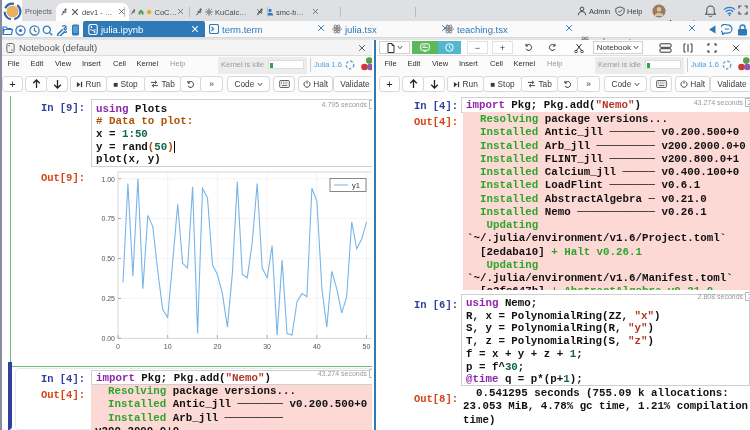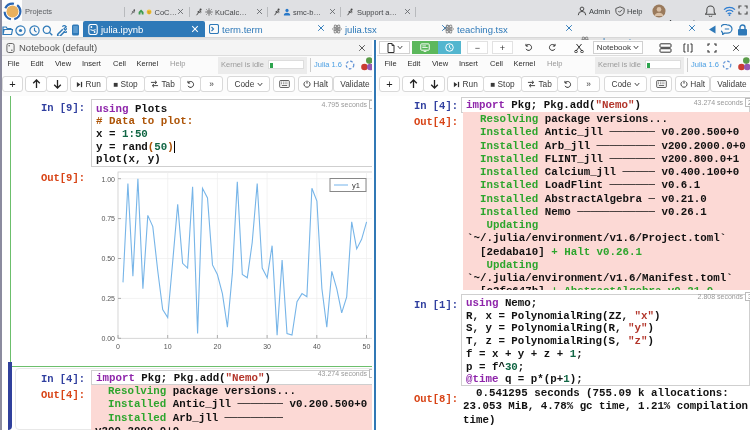--- a/index.html
+++ b/index.html
@@ -45,20 +45,33 @@
 <body>
 
 <div id="bbar" class="abs">
   <div class="abs" style="left:0;top:0;width:22px;height:21px;background:#fdfdfd;"></div>
   <svg class="abs" style="left:3px;top:2px" width="19" height="19" viewBox="0 0 19 19">
     <circle cx="9.5" cy="9.5" r="7.9" fill="none" stroke="#2b66b2" stroke-width="2.2" stroke-dasharray="10.5 3.5"></circle>
     <circle cx="9.5" cy="9.5" r="6" fill="#e8b05e"></circle>
   </svg>
   <span class="abs bico" style="left:25px;top:7px;color:#5a5d61">Projects</span>
 
+  <div class="btab" style="left:56px;width:73px;background:#fff;">
+    <svg width="8" height="8" viewBox="0 0 10 10">
+        <circle cx="7" cy="2" r="1.3" fill="#444"></circle>
+        <path d="M2 9 L5 5 L7 6 M3 5 L6 3.5 L8 5" stroke="#444" stroke-width="1.2" fill="none"></path>
+      </svg>
+    <svg width="8" height="8" viewBox="0 0 10 10" style="margin-left:3px">
+        <path d="M1.5 1.5 L8.5 8.5 M8.5 1.5 L1.5 8.5" stroke="#555" stroke-width="1.4" fill="none"></path>
+      </svg>
+    <span style="margin-left:3px">dev1 - …</span>
+    <span class="x"><svg width="7" height="7" viewBox="0 0 10 10">
+          <path d="M1.5 1.5 L8.5 8.5 M8.5 1.5 L1.5 8.5" stroke="#5f6368" stroke-width="1.2"></path>
+        </svg></span>
+  </div>
   <div class="btab" style="left:126px;width:62px;">
     <svg width="8" height="8" viewBox="0 0 10 10">
         <circle cx="7" cy="2" r="1.3" fill="#444"></circle>
         <path d="M2 9 L5 5 L7 6 M3 5 L6 3.5 L8 5" stroke="#444" stroke-width="1.2" fill="none"></path>
       </svg>
     <svg width="8" height="8" viewBox="0 0 10 10" style="margin-left:2px">
         <path d="M5 1 L9 5 v4 h-3 v-3 h-2 v3 H1 V5 Z" fill="#3e9b4f"></path>
       </svg>
     <svg width="8" height="8" viewBox="0 0 10 10" style="margin-left:2px">
         <circle cx="5" cy="5" r="4" fill="#f5c33b"></circle>
@@ -80,45 +93,35 @@
     <svg width="8" height="8" viewBox="0 0 10 10" style="margin-left:2px">
         <circle cx="5" cy="5" r="1.6" fill="none" stroke="#444" stroke-width="1"></circle>
         <path d="M5 0.5 v1.8 M5 7.7 v1.8 M0.5 5 h1.8 M7.7 5 h1.8 M1.8 1.8 l1.3 1.3 M6.9 6.9 l1.3 1.3 M8.2 1.8 L6.9 3.1 M3.1 6.9 L1.8 8.2" stroke="#444" stroke-width="1"></path>
       </svg>
     <span style="margin-left:2px">KuCalc…</span>
     <span class="x"><svg width="7" height="7" viewBox="0 0 10 10">
           <path d="M1.5 1.5 L8.5 8.5 M8.5 1.5 L1.5 8.5" stroke="#5f6368" stroke-width="1.2"></path>
         </svg></span>
   </div>
   <div class="tsep" style="left:189px"></div>
-  <div class="btab" style="left:269px;width:71px;text-align:right;">
+  <div class="btab" style="left:252px;width:71px;text-align:right;">
     <svg width="8" height="8" viewBox="0 0 10 10">
         <circle cx="7" cy="2" r="1.3" fill="#444"></circle>
         <path d="M2 9 L5 5 L7 6 M3 5 L6 3.5 L8 5" stroke="#444" stroke-width="1.2" fill="none"></path>
       </svg>
     <svg width="8" height="8" viewBox="0 0 10 10" style="margin-left:2px">
         <circle cx="5" cy="3" r="2" fill="#2979c9"></circle>
         <path d="M1 9.5 a4 3.5 0 0 1 8 0 Z" fill="#2979c9"></path>
       </svg>
     <span style="margin-left:2px">smc-b…</span>
     <span class="x"><svg width="7" height="7" viewBox="0 0 10 10">
           <path d="M1.5 1.5 L8.5 8.5 M8.5 1.5 L1.5 8.5" stroke="#5f6368" stroke-width="1.2"></path>
         </svg></span>
   </div>
   <div class="tsep" style="left:267px"></div>
-  <div class="btab" style="left:342px;width:73px;">
-    <svg width="8" height="8" viewBox="0 0 10 10">
-        <circle cx="7" cy="2" r="1.3" fill="#444"></circle>
-        <path d="M2 9 L5 5 L7 6 M3 5 L6 3.5 L8 5" stroke="#444" stroke-width="1.2" fill="none"></path>
-      </svg>
-    <span style="margin-left:3px">Support a…</span>
-    <span class="x"><svg width="7" height="7" viewBox="0 0 10 10">
-          <path d="M1.5 1.5 L8.5 8.5 M8.5 1.5 L1.5 8.5" stroke="#5f6368" stroke-width="1.2"></path>
-        </svg></span>
-  </div>
   <div class="tsep" style="left:340px"></div>
   <div class="tsep" style="left:415px"></div>
 
   <svg class="abs" style="left:577px;top:6px" width="10" height="10" viewBox="0 0 12 12">
       <circle cx="6" cy="3.5" r="2.2" fill="none" stroke="#4a4a4a" stroke-width="1.2"></circle>
       <path d="M1.5 11 a4.5 4.5 0 0 1 9 0" fill="none" stroke="#4a4a4a" stroke-width="1.2"></path>
     </svg>
   <span class="abs bico" style="left:589px;top:7px">Admin</span>
   <svg class="abs" style="left:615px;top:6px" width="10" height="10" viewBox="0 0 12 12">
       <path d="M6 1 L11 3 V6 c0 3-2.2 4.6-5 5.5 C3.2 10.6 1 9 1 6 V3 Z" fill="none" stroke="#4a4a4a" stroke-width="1.1"></path>
@@ -559,21 +562,21 @@
   <span class="gr">Installed</span> AbstractAlgebra ─ v0.21.0
   <span class="gr">Installed</span> Nemo ──────────── v0.26.1
    <span class="gr">Updating</span>
 `~/.julia/environment/v1.6/Project.toml`
   [2edaba10] <span class="gr">+ Halt v0.26.1</span>
    <span class="gr">Updating</span>
 `~/.julia/environment/v1.6/Manifest.toml`
   [c3fe647b] <span class="gr">+ AbstractAlgebra v0.21.0</span></pre>
     </div>
 
-    <div class="abs inp" style="left:0;top:203px;width:73px;text-align:right;">In [1]:</div>
+    <div class="abs inp" style="left:0;top:203px;width:73px;text-align:right;">In [6]:</div>
     <div class="cellbox" style="left:76px;top:198px;width:289px;height:92px;padding:2px 0 0 4px;">
       <pre class="code"><span class="kw">using</span> Nemo;
 R, x = PolynomialRing(ZZ, <span class="st">"x"</span>)
 S, y = PolynomialRing(R, <span class="st">"y"</span>)
 T, z = PolynomialRing(S, <span class="st">"z"</span>)
 f = x + y + z + <span class="nu">1</span>;
 p = f^<span class="nu">30</span>;
 <span class="kw">@time</span> q = p*(p+<span class="nu">1</span>);</pre>
     </div>
     <div class="secs" style="right:3px;top:196px;">2.808 seconds<b>3</b></div>

